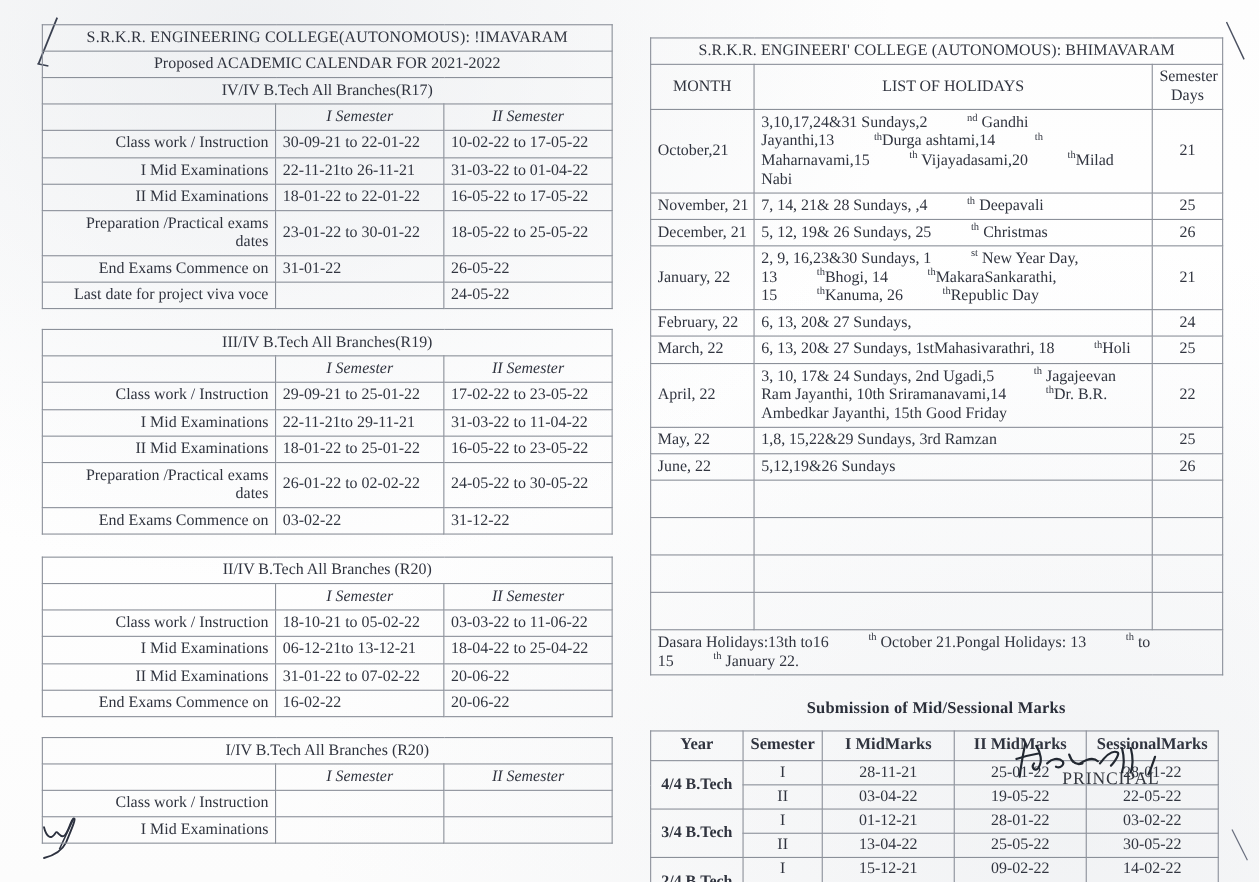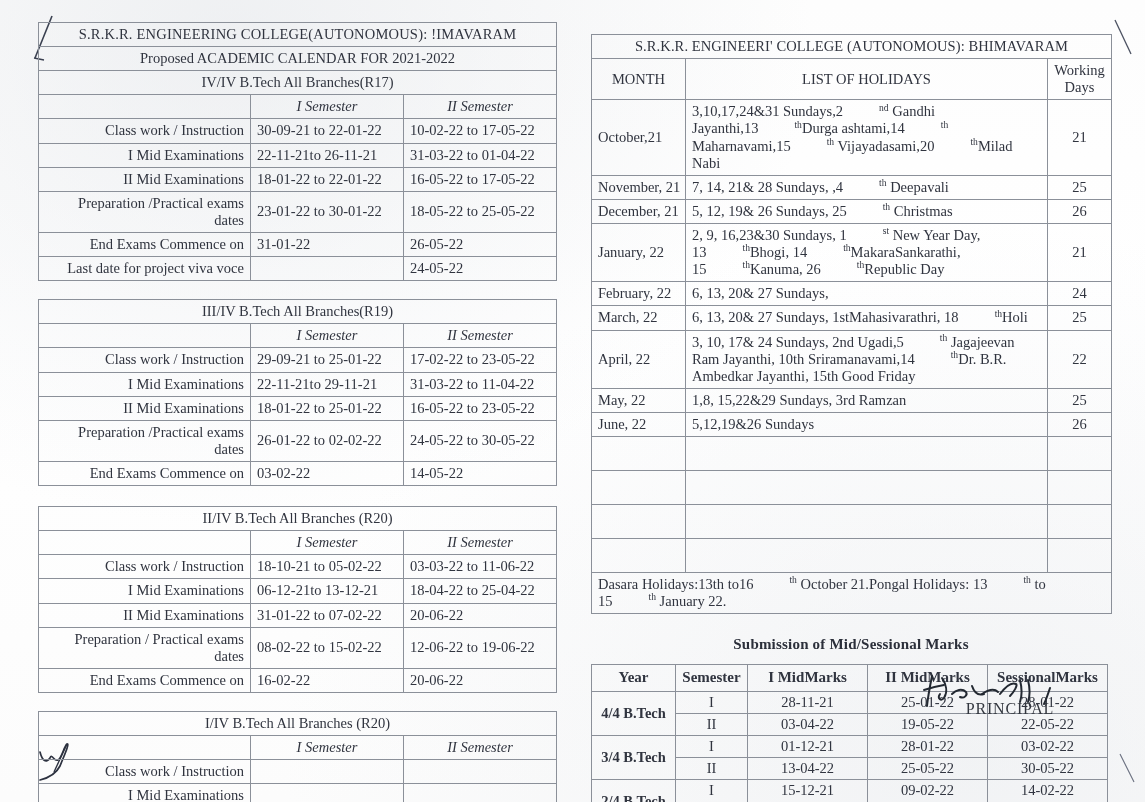--- a/index.html
+++ b/index.html
@@ -285,21 +285,21 @@
         <td class="date-cell">16-05-22 to 23-05-22</td>
       </tr>
       <tr>
         <td class="label-cell">Preparation /Practical exams dates</td>
         <td class="date-cell">26-01-22 to 02-02-22</td>
         <td class="date-cell">24-05-22 to 30-05-22</td>
       </tr>
       <tr>
         <td class="label-cell">End Exams Commence on</td>
         <td class="date-cell">03-02-22</td>
-        <td class="date-cell">14-05-22</td>
+        <td class="date-cell">31-12-22</td>
       </tr>
     </tbody>
   </table>
 
   <table class="doc tbl-gap-2">
     <colgroup>
         <col style="width:212px">
         <col style="width:153px">
         <col style="width:153px">
       </colgroup>
@@ -319,25 +319,20 @@
       </tr>
       <tr>
         <td class="label-cell">I Mid Examinations</td>
         <td class="date-cell">06-12-21to 13-12-21</td>
         <td class="date-cell">18-04-22 to 25-04-22</td>
       </tr>
       <tr>
         <td class="label-cell">II Mid Examinations</td>
         <td class="date-cell">31-01-22 to 07-02-22</td>
         <td class="date-cell">20-06-22</td>
-      </tr>
-      <tr>
-        <td class="label-cell">Preparation / Practical exams dates</td>
-        <td class="date-cell">08-02-22 to 15-02-22</td>
-        <td class="date-cell">12-06-22 to 19-06-22</td>
       </tr>
       <tr>
         <td class="label-cell">End Exams Commence on</td>
         <td class="date-cell">16-02-22</td>
         <td class="date-cell">20-06-22</td>
       </tr>
     </tbody>
   </table>
 
   <table class="doc tbl-gap-3">
@@ -379,21 +374,21 @@
         <col style="width:362px">
         <col style="width:64px">
       </colgroup>
     <tbody>
       <tr class="hol-title">
         <td colspan="3">S.R.K.R. ENGINEERI'   COLLEGE (AUTONOMOUS): BHIMAVARAM</td>
       </tr>
       <tr class="hol-head">
         <td>MONTH</td>
         <td>LIST OF HOLIDAYS</td>
-        <td>Working Days</td>
+        <td>Semester Days</td>
       </tr>
 
       <tr>
         <td class="hol-month">October,21</td>
         <td class="hol-list">3,10,17,24&amp;31 Sundays,2<sup>nd</sup> Gandhi Jayanthi,13<sup>th</sup>Durga ashtami,14<sup>th</sup> Maharnavami,15<sup>th</sup> Vijayadasami,20<sup>th</sup>Milad Nabi</td>
         <td class="hol-days">21</td>
       </tr>
       <tr>
         <td class="hol-month">November, 21</td>
         <td class="hol-list">7, 14, 21&amp; 28 Sundays, ,4<sup>th</sup> Deepavali</td>

